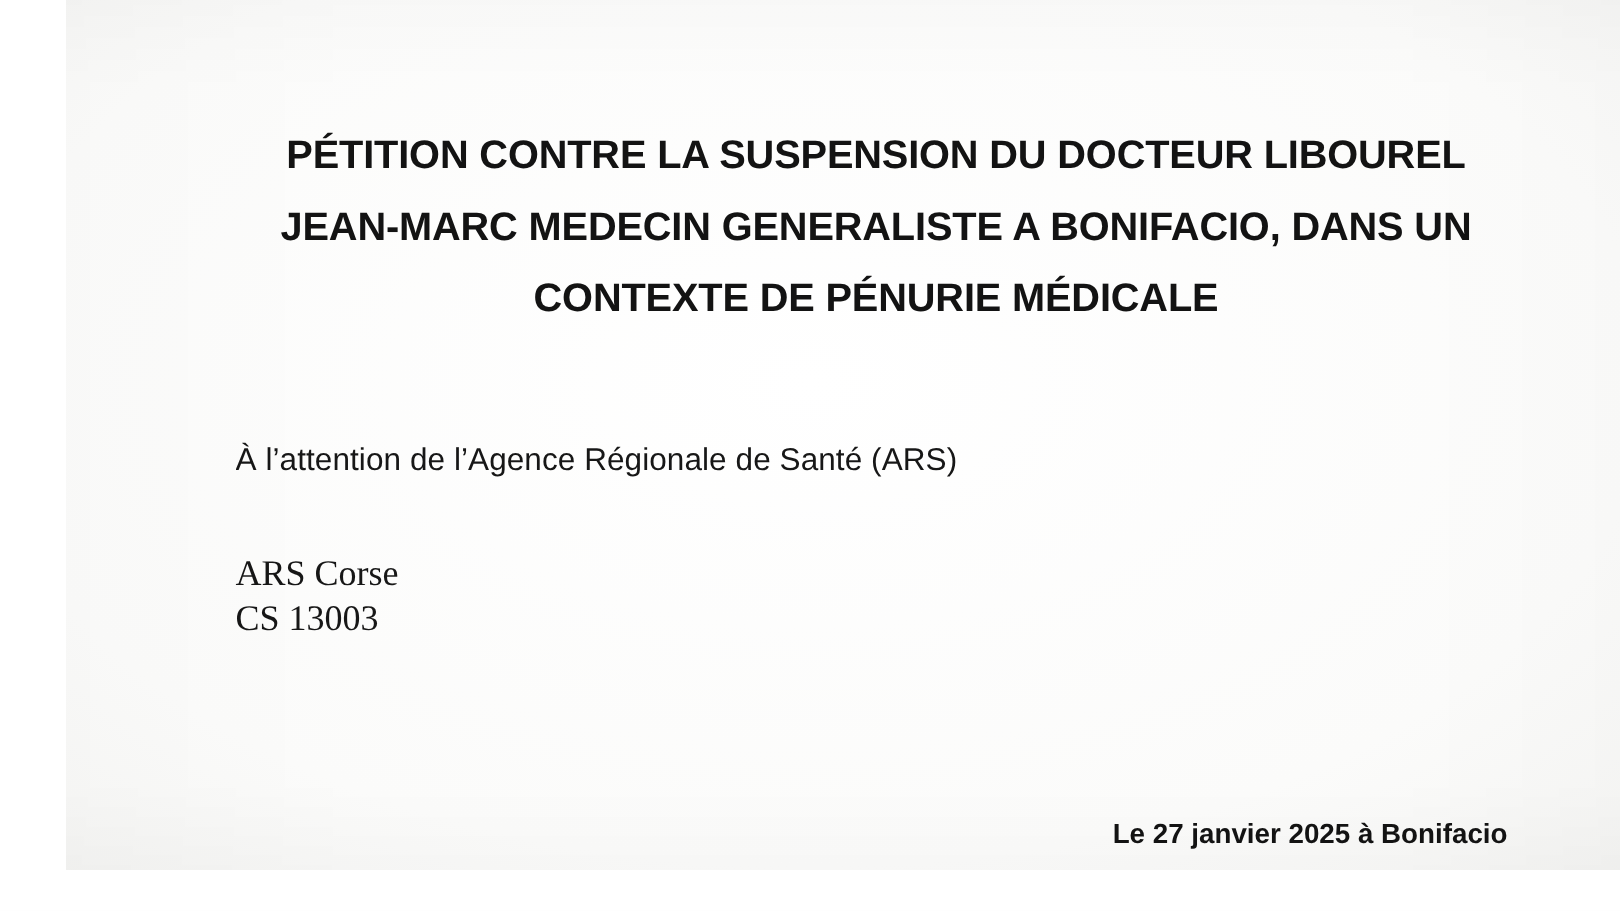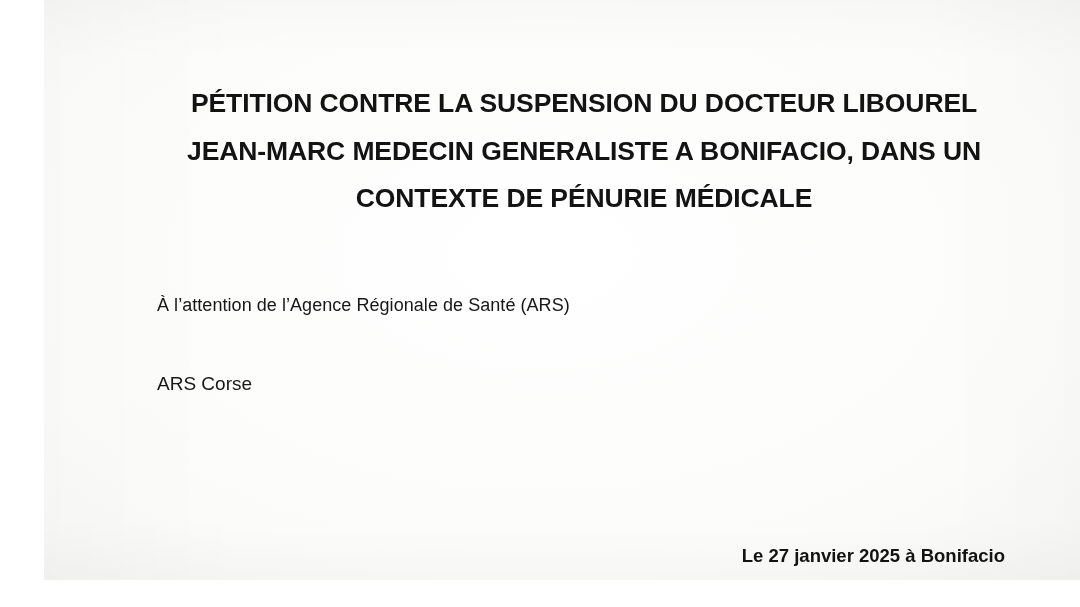--- a/index.html
+++ b/index.html
@@ -56,33 +56,34 @@
     text-rendering: optimizeLegibility;
   }
   .title-line:last-child {
     margin-bottom: 0;
   }
 
   .attn {
     position: absolute;
     left: 101px;
     top: 283px;
-    font-size: 18px;
+    font-size: 21px;
     color: #171717;
     letter-spacing: 0.05px;
     white-space: nowrap;
   }
 
   .address {
     position: absolute;
     left: 101px;
     top: 357px;
-    font-size: 19px;
+    font-size: 24px;
     color: #171717;
     line-height: 29.5px;
+    font-family: Liberation Serif, serif;
   }
   .address div {
     white-space: nowrap;
   }
 
   .dateline {
     position: absolute;
     right: 107px;
     top: 533px;
     font-size: 18.5px;
@@ -107,20 +108,21 @@
     <div class="title-block">
       <div class="title-line">PÉTITION CONTRE LA SUSPENSION DU DOCTEUR LIBOUREL</div>
       <div class="title-line">JEAN-MARC MEDECIN GENERALISTE A BONIFACIO, DANS UN</div>
       <div class="title-line">CONTEXTE DE PÉNURIE MÉDICALE</div>
     </div>
 
     <div class="attn">À l’attention de l’Agence Régionale de Santé (ARS)</div>
 
     <div class="address">
       <div>ARS Corse</div>
+      <div>CS 13003</div>
     </div>
 
     <div class="dateline">Le 27 janvier 2025 à Bonifacio</div>
 
   </div>
 
   <div class="grain"></div>
 </div>
 
 </body></html>

